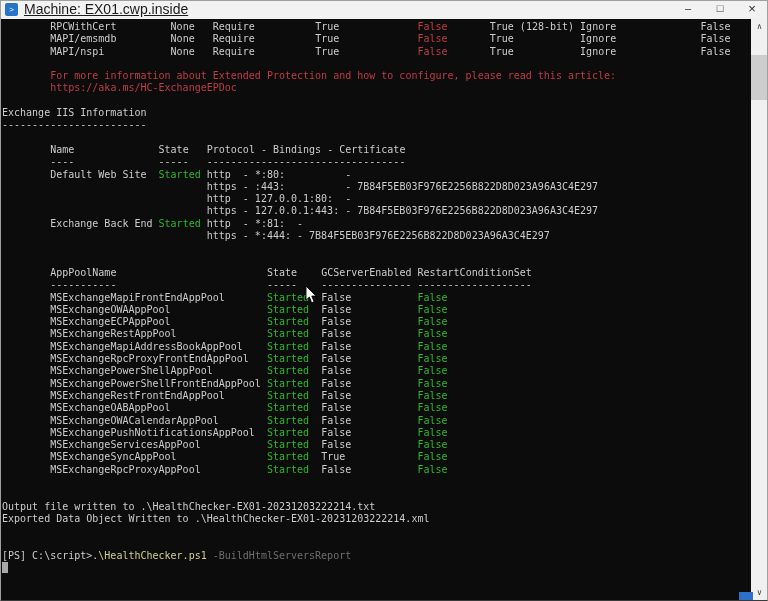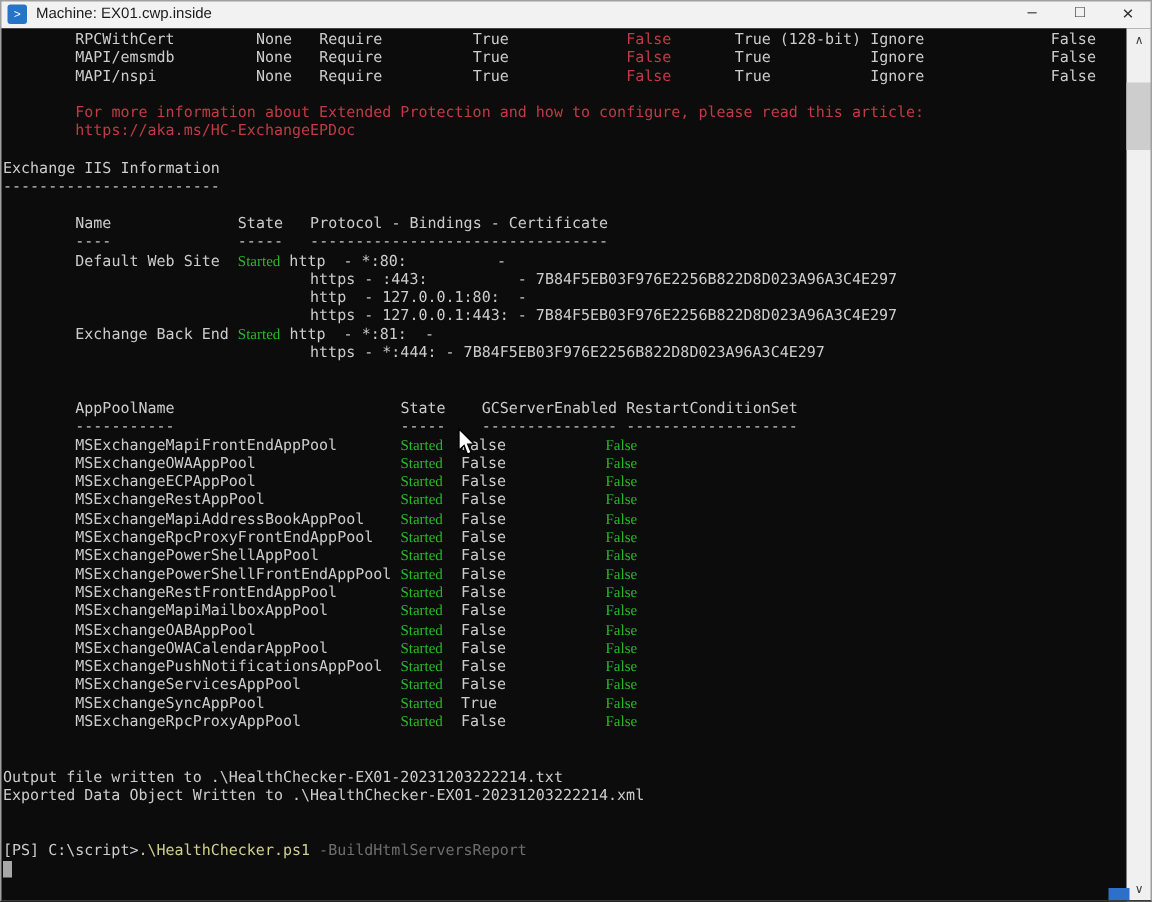--- a/index.html
+++ b/index.html
@@ -3,30 +3,30 @@
 <meta charset="utf-8">
 <style>
   html,body{margin:0;padding:0;width:768px;height:601px;overflow:hidden;
     font-family:"DejaVu Sans Mono",monospace;background:#0c0c0c;}
   .window{position:absolute;inset:0;width:768px;height:601px;background:var(--console_bg);}
   .frame{position:absolute;inset:0;border:1px solid #9f9f9f;border-bottom-color:#3a3a3a;pointer-events:none;}
   .titlebar{position:absolute;left:0;top:0;width:768px;height:19px;background:var(--titlebar_bg);
     font-family:"Liberation Sans",sans-serif;}
   .app-icon{position:absolute;left:5px;top:3px;width:13px;height:13px;background:var(--icon_blue);
     border-radius:2px;color:#ffffff;font-size:8px;line-height:13px;text-align:center;display:block;}
-  .title{position:absolute;left:24px;top:0;height:19px;line-height:19px;font-size:10px;color:var(--title_text);}
+  .title{position:absolute;left:24px;top:0;height:19px;line-height:19px;font-size:14px;color:var(--title_text);text-decoration:underline;}
   .controls{position:absolute;right:0;top:0;height:19px;display:flex;}
   .ctl{width:32px;height:19px;text-align:center;line-height:17px;font-size:11px;color:#2e2e2e;cursor:default;}
   .ctl.close{font-size:13px;}
   .console{position:absolute;left:0;top:19px;width:751px;height:582px;background:var(--console_bg);
     padding:2px 0 0 2px;box-sizing:border-box;}
   .console-line{height:12.3px;line-height:12.3px;font-size:10px;white-space:pre;color:var(--text);}
   .s-fg{color:var(--text);}
   .s-red{color:var(--red);}
-  .s-green{color:var(--green);font-family:Liberation Serif, serif;}
+  .s-green{color:var(--green);}
   .s-yellow{color:var(--command_yellow);}
   .s-gray{color:var(--param_gray);}
   .s-cursor{background:var(--cursor);color:transparent;}
   .scrollbar{position:absolute;right:0;top:19px;width:17px;height:582px;background:var(--scrollbar_track);}
   .sb-btn{position:absolute;left:0;width:17px;height:16px;text-align:center;line-height:15px;
     font-size:8px;color:#3f3f3f;font-family:"DejaVu Sans",sans-serif;}
   .sb-up{top:0;}
   .sb-down{bottom:0;}
   .sb-thumb{position:absolute;left:0;top:36px;width:17px;height:45px;background:var(--scrollbar_thumb);}
   .blue-artifact{position:absolute;left:739px;top:592px;width:14px;height:9px;background:var(--blue_artifact);}
@@ -72,21 +72,20 @@
       <div class="console-line"><span class="s-fg">        </span><span class="s-fg">-----------</span><span class="s-fg">                         </span><span class="s-fg">-----</span><span class="s-fg">    </span><span class="s-fg">---------------</span><span class="s-fg"> </span><span class="s-fg">-------------------</span></div>
       <div class="console-line"><span class="s-fg">        </span><span class="s-fg">MSExchangeMapiFrontEndAppPool</span><span class="s-fg">       </span><span class="s-green">Started</span><span class="s-fg">  </span><span class="s-fg">False</span><span class="s-fg">           </span><span class="s-green">False</span></div>
       <div class="console-line"><span class="s-fg">        </span><span class="s-fg">MSExchangeOWAAppPool</span><span class="s-fg">                </span><span class="s-green">Started</span><span class="s-fg">  </span><span class="s-fg">False</span><span class="s-fg">           </span><span class="s-green">False</span></div>
       <div class="console-line"><span class="s-fg">        </span><span class="s-fg">MSExchangeECPAppPool</span><span class="s-fg">                </span><span class="s-green">Started</span><span class="s-fg">  </span><span class="s-fg">False</span><span class="s-fg">           </span><span class="s-green">False</span></div>
       <div class="console-line"><span class="s-fg">        </span><span class="s-fg">MSExchangeRestAppPool</span><span class="s-fg">               </span><span class="s-green">Started</span><span class="s-fg">  </span><span class="s-fg">False</span><span class="s-fg">           </span><span class="s-green">False</span></div>
       <div class="console-line"><span class="s-fg">        </span><span class="s-fg">MSExchangeMapiAddressBookAppPool</span><span class="s-fg">    </span><span class="s-green">Started</span><span class="s-fg">  </span><span class="s-fg">False</span><span class="s-fg">           </span><span class="s-green">False</span></div>
       <div class="console-line"><span class="s-fg">        </span><span class="s-fg">MSExchangeRpcProxyFrontEndAppPool</span><span class="s-fg">   </span><span class="s-green">Started</span><span class="s-fg">  </span><span class="s-fg">False</span><span class="s-fg">           </span><span class="s-green">False</span></div>
       <div class="console-line"><span class="s-fg">        </span><span class="s-fg">MSExchangePowerShellAppPool</span><span class="s-fg">         </span><span class="s-green">Started</span><span class="s-fg">  </span><span class="s-fg">False</span><span class="s-fg">           </span><span class="s-green">False</span></div>
       <div class="console-line"><span class="s-fg">        </span><span class="s-fg">MSExchangePowerShellFrontEndAppPool</span><span class="s-fg"> </span><span class="s-green">Started</span><span class="s-fg">  </span><span class="s-fg">False</span><span class="s-fg">           </span><span class="s-green">False</span></div>
       <div class="console-line"><span class="s-fg">        </span><span class="s-fg">MSExchangeRestFrontEndAppPool</span><span class="s-fg">       </span><span class="s-green">Started</span><span class="s-fg">  </span><span class="s-fg">False</span><span class="s-fg">           </span><span class="s-green">False</span></div>
-      <div class="console-line"><span class="s-fg">        </span><span class="s-fg">MSExchangeMapiMailboxAppPool</span><span class="s-fg">        </span><span class="s-green">Started</span><span class="s-fg">  </span><span class="s-fg">False</span><span class="s-fg">           </span><span class="s-green">False</span></div>
       <div class="console-line"><span class="s-fg">        </span><span class="s-fg">MSExchangeOABAppPool</span><span class="s-fg">                </span><span class="s-green">Started</span><span class="s-fg">  </span><span class="s-fg">False</span><span class="s-fg">           </span><span class="s-green">False</span></div>
       <div class="console-line"><span class="s-fg">        </span><span class="s-fg">MSExchangeOWACalendarAppPool</span><span class="s-fg">        </span><span class="s-green">Started</span><span class="s-fg">  </span><span class="s-fg">False</span><span class="s-fg">           </span><span class="s-green">False</span></div>
       <div class="console-line"><span class="s-fg">        </span><span class="s-fg">MSExchangePushNotificationsAppPool</span><span class="s-fg">  </span><span class="s-green">Started</span><span class="s-fg">  </span><span class="s-fg">False</span><span class="s-fg">           </span><span class="s-green">False</span></div>
       <div class="console-line"><span class="s-fg">        </span><span class="s-fg">MSExchangeServicesAppPool</span><span class="s-fg">           </span><span class="s-green">Started</span><span class="s-fg">  </span><span class="s-fg">False</span><span class="s-fg">           </span><span class="s-green">False</span></div>
       <div class="console-line"><span class="s-fg">        </span><span class="s-fg">MSExchangeSyncAppPool</span><span class="s-fg">               </span><span class="s-green">Started</span><span class="s-fg">  </span><span class="s-fg">True</span><span class="s-fg">            </span><span class="s-green">False</span></div>
       <div class="console-line"><span class="s-fg">        </span><span class="s-fg">MSExchangeRpcProxyAppPool</span><span class="s-fg">           </span><span class="s-green">Started</span><span class="s-fg">  </span><span class="s-fg">False</span><span class="s-fg">           </span><span class="s-green">False</span></div>
       <div class="console-line"> </div>
       <div class="console-line"> </div>
       <div class="console-line"><span class="s-fg">Output file written to .\HealthChecker-EX01-20231203222214.txt</span></div>
       <div class="console-line"><span class="s-fg">Exported Data Object Written to .\HealthChecker-EX01-20231203222214.xml</span></div>

